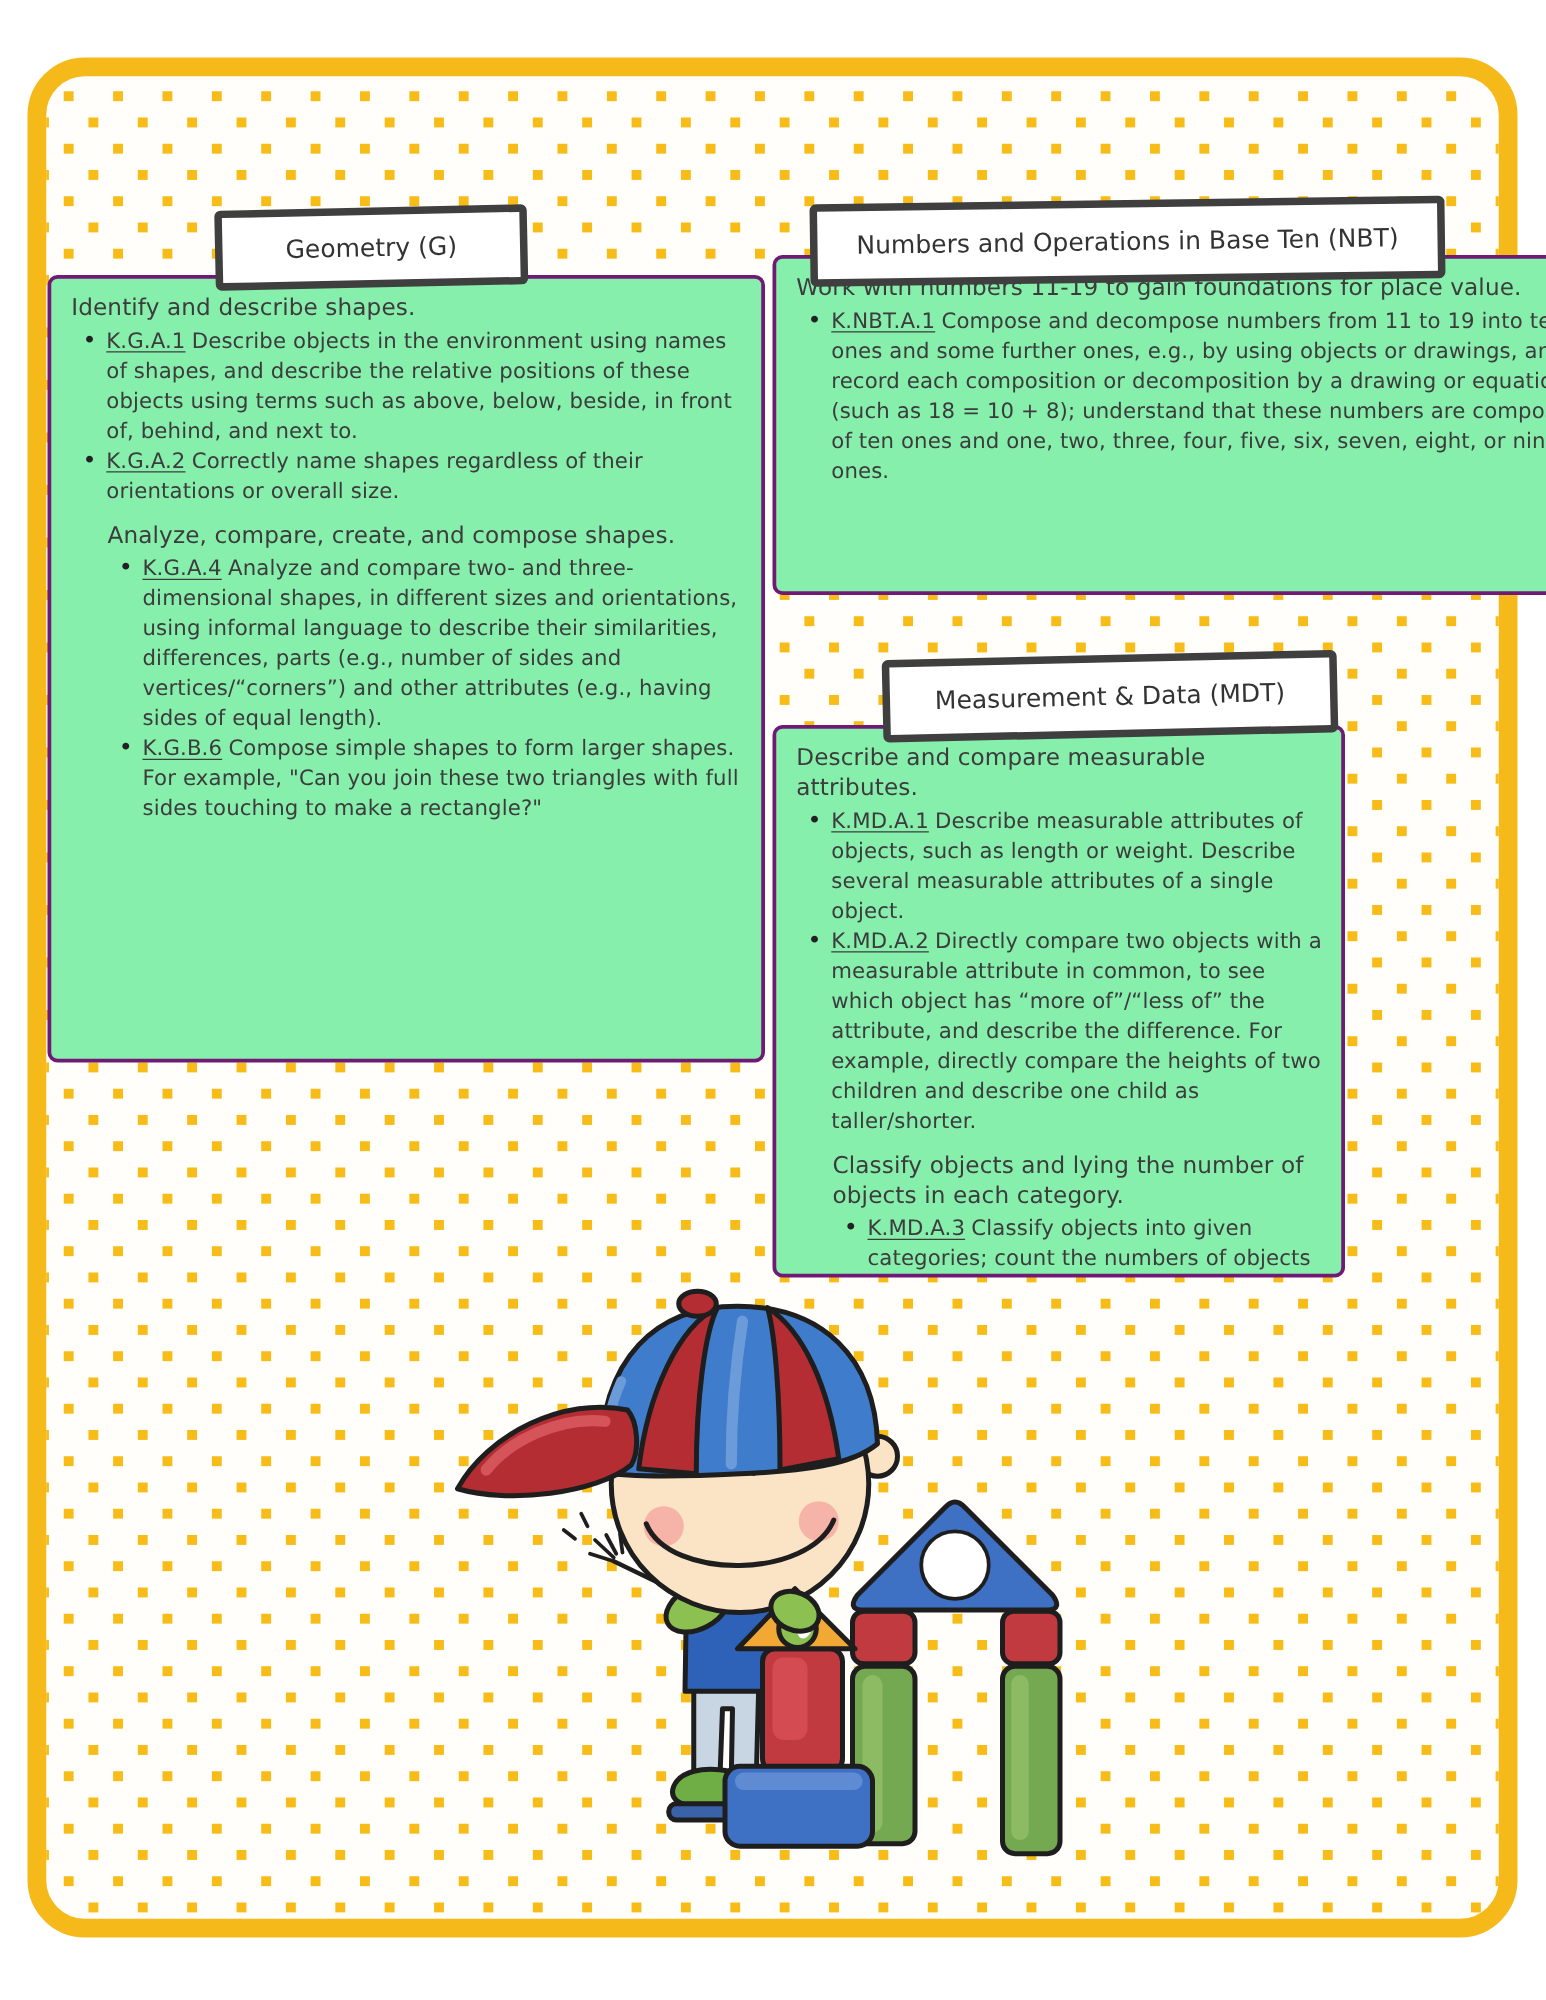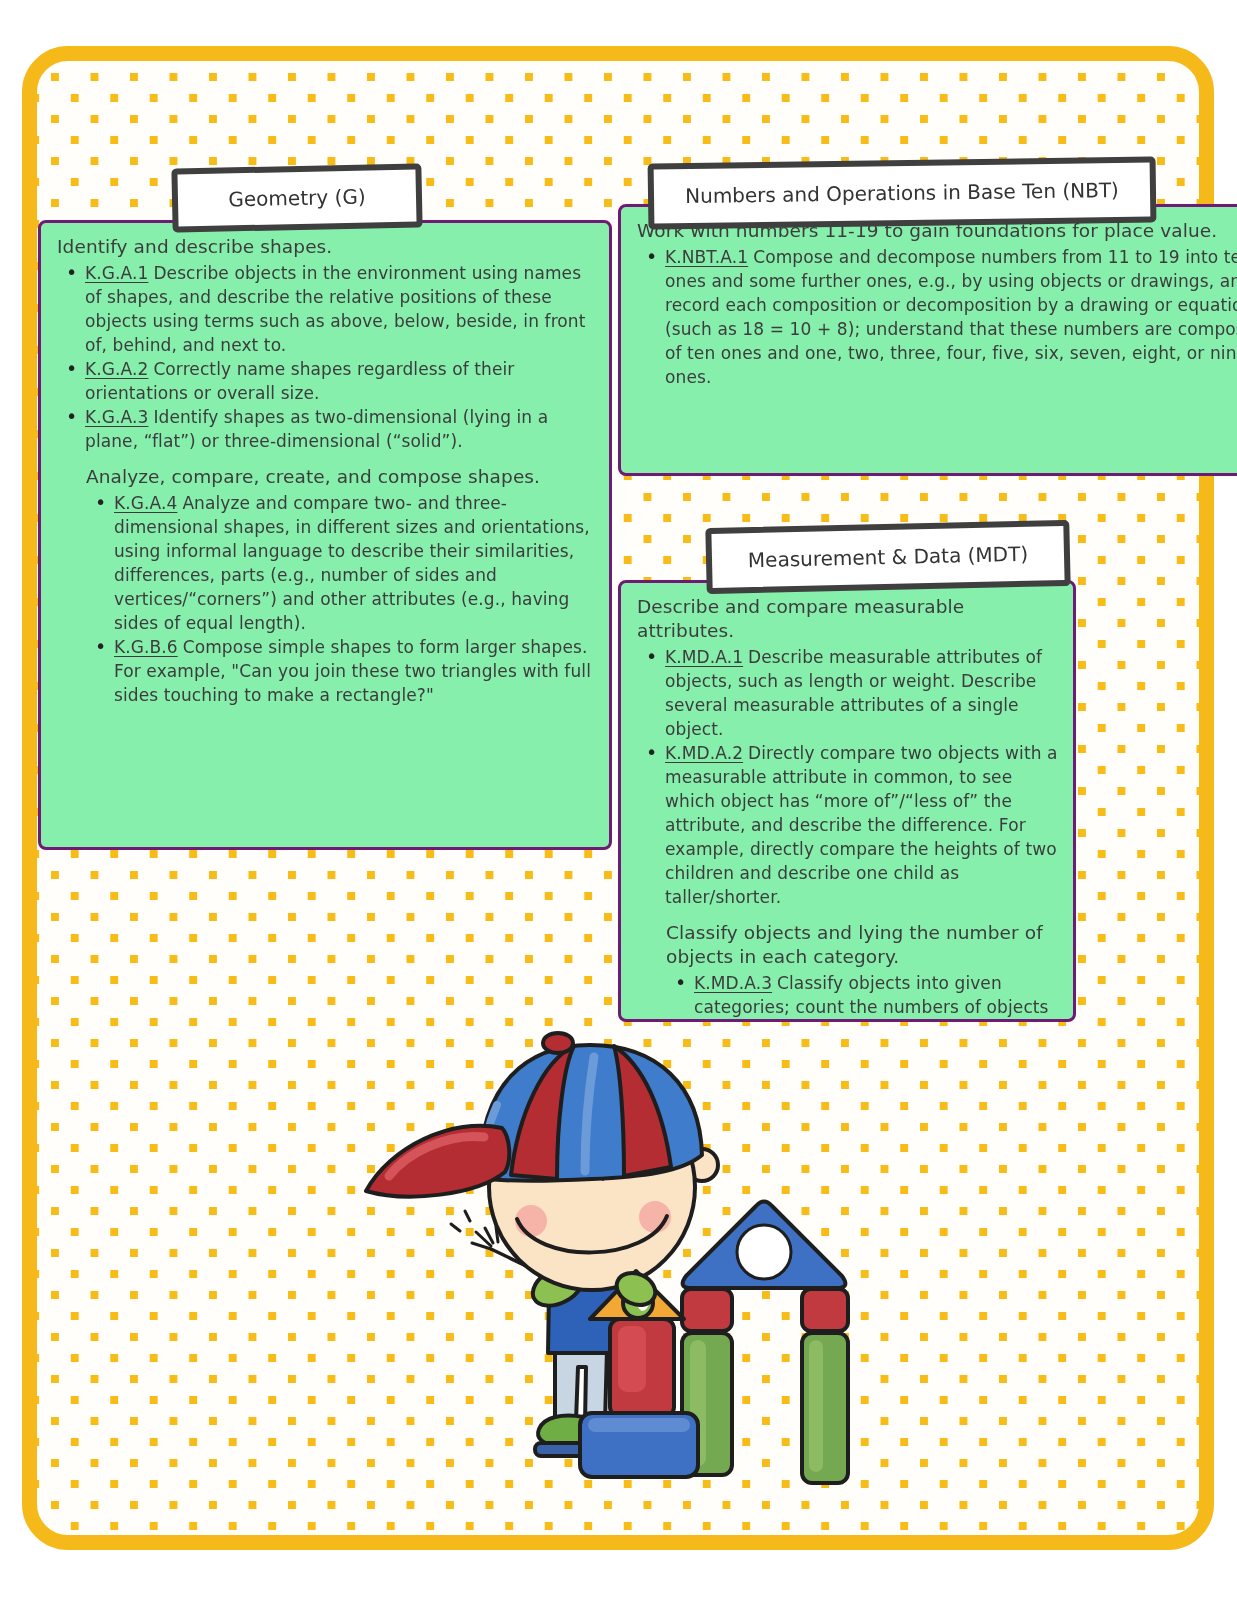--- a/index.html
+++ b/index.html
@@ -55,23 +55,20 @@
   </div>
   <section class="box box-geometry">
     <div class="content">
       <div class="cluster">
         <p class="heading">Identify and describe shapes.</p>
         <div class="bullet">
           <span class="code">K.G.A.1</span><span>Describe objects in the environment using names of shapes, and describe the relative positions of these objects using terms such as above, below, beside, in front of, behind, and next to.</span>
         </div>
         <div class="bullet">
           <span class="code">K.G.A.2</span><span>Correctly name shapes regardless of their orientations or overall size.</span>
-        </div>
-        <div class="bullet">
-          <span class="code">K.G.A.3</span><span>Identify shapes as two-dimensional (lying in a plane, “flat”) or three-dimensional (“solid”).</span>
         </div>
       </div>
       <div class="cluster">
         <p class="heading">Analyze, compare, create, and compose shapes.</p>
         <div class="bullet">
           <span class="code">K.G.A.4</span><span>Analyze and compare two- and three-dimensional shapes, in different sizes and orientations, using informal language to describe their similarities, differences, parts (e.g., number of sides and vertices/“corners”) and other attributes (e.g., having sides of equal length).</span>
         </div>
         <div class="bullet">
           <span class="code">K.G.B.6</span><span>Compose simple shapes to form larger shapes. For example, "Can you join these two triangles with full sides touching to make a rectangle?"</span>
         </div>

